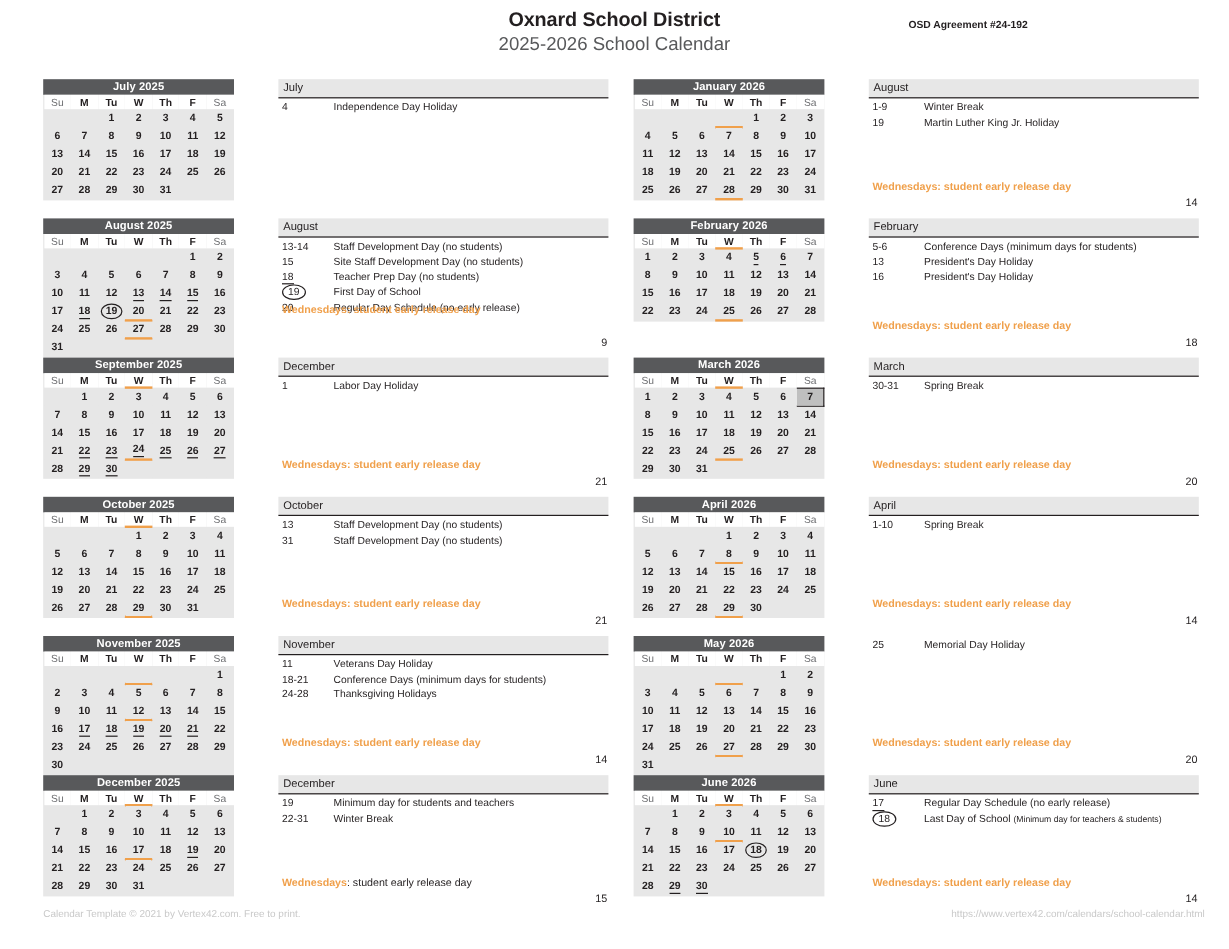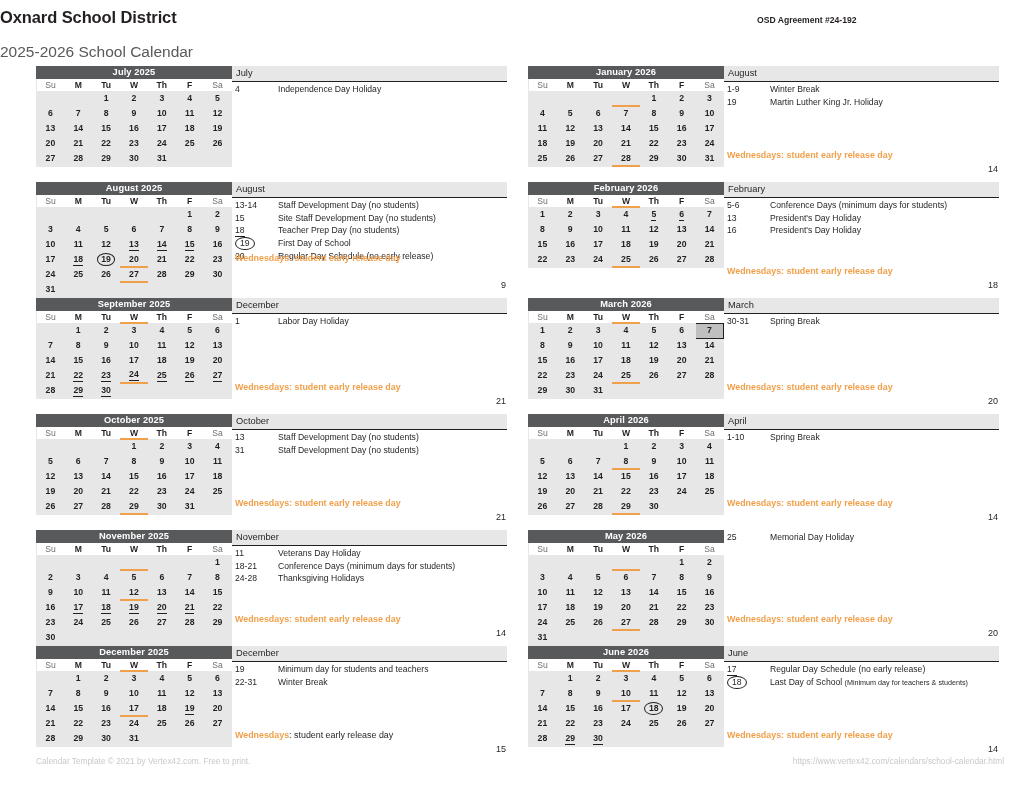--- a/index.html
+++ b/index.html
@@ -8,28 +8,28 @@
     width:1024px; height:791px;
     background:#ffffff;
     font-family:"Liberation Sans", sans-serif;
     color:#231f20;
     position:relative;
     overflow:hidden;
   }
 
   
   .page-header { position:relative; height:66px; }
-  .title-block { text-align:left; padding-top:7px; }
+  .title-block { text-align:center; padding-top:7px; }
   .title-main {
     font-size:16.5px; font-weight:bold; letter-spacing:-0.1px;
     color:#231f20; line-height:20px;
   }
   .title-sub {
     font-size:15.5px; font-weight:normal; color:#58595b;
-    line-height:20px; margin-top:15px;
+    line-height:20px; margin-top:1px;
   }
   .agreement {
     position:absolute; top:15px; left:757px;
     font-size:8.6px; font-weight:bold; color:#231f20;
   }
 
   
   .calendar-body {
     display:grid;
     grid-template-columns:196px 296px 196px 296px;
@@ -39,21 +39,21 @@
   }
   .col-cal  { width:190px; }
   .col-note { width:284px; }
 
   .month-block { margin-bottom:7.5px; height:108.5px; }
   .note-block  { margin-bottom:7.5px; height:108.5px; position:relative; }
 
   
   table.mini {
     border-collapse:collapse;
-    width:196px;
+    width:159px;
     table-layout:fixed;
     background:#e7e7e7;
   }
   table.mini caption {
     caption-side:top;
     background:#58595b;
     color:#ffffff;
     font-size:9.3px;
     font-weight:bold;
     height:13px;

